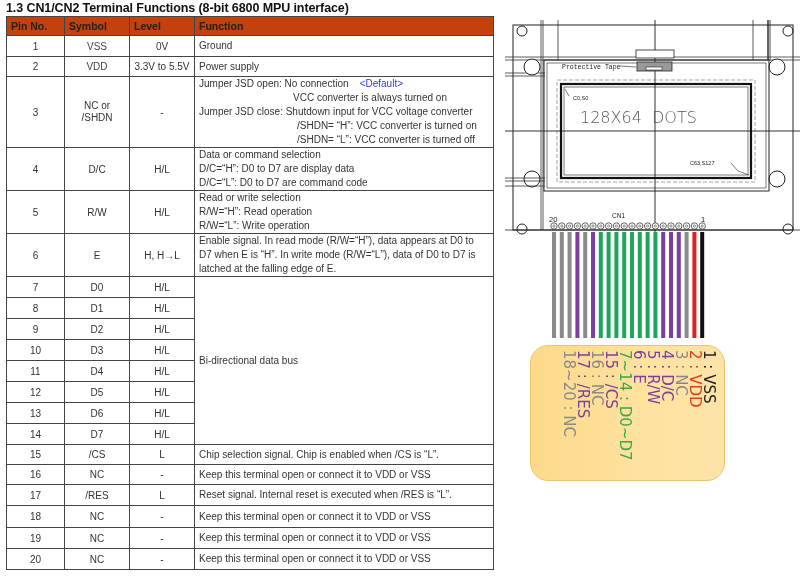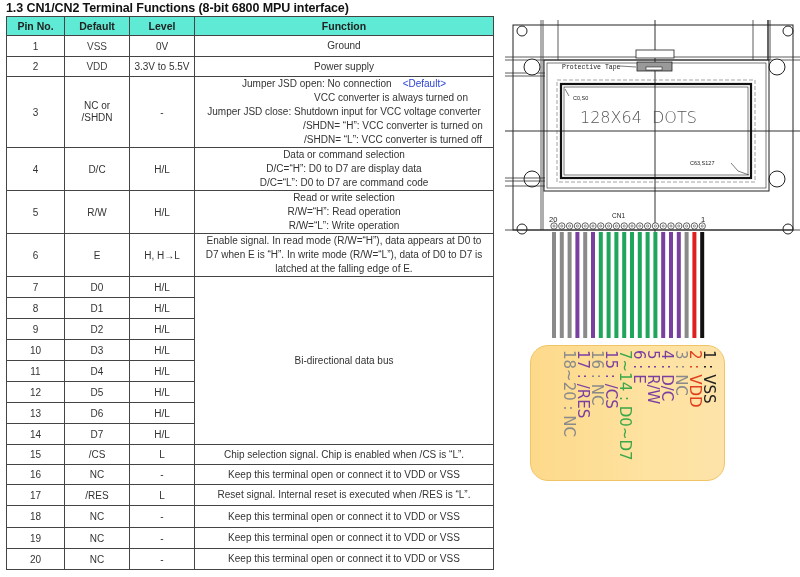--- a/index.html
+++ b/index.html
@@ -2,23 +2,23 @@
 <html><head>
 <meta charset="utf-8">
 <style>
   html, body { margin: 0; padding: 0; background: #ffffff; }
   body { width: 800px; height: 577px; position: relative; overflow: hidden;
          font-family: "Liberation Sans", sans-serif; color: #222; }
   .title { position: absolute; left: 6px; top: 1px; font-size: 12.5px; font-weight: bold; color: #111; letter-spacing: -0.1px; text-align: right; }
   table.pins { position: absolute; left: 6px; top: 16px; width: 488px; border-collapse: collapse;
                font-size: 10px; color: #333; table-layout: fixed; }
   table.pins th, table.pins td { border: 1px solid #444; padding: 0 4px; }
-  table.pins th { background: #5eead4; font-weight: bold; height: 18px; font-size: 10.5px; color: #222; text-align: center; }
+  table.pins th { background: #c2410c; font-weight: bold; height: 18px; font-size: 10.5px; color: #222; text-align: left; }
   table.pins td.c { text-align: center; }
-  table.pins td.f { text-align: center; line-height: 14px; }
+  table.pins td.f { text-align: left; line-height: 14px; }
   table.pins tr.r1 td { height: 19px; }
   .sc { font-variant: small-caps; color: #444; }
   .default-tag { color: #2a3fd6; }
   .indent1 { padding-left: 94px; display: block; }
   .indent2 { padding-left: 98px; display: block; }
 
   .diagram { position: absolute; left: 505px; top: 0; width: 295px; height: 577px; }
   .diagram svg { position: absolute; left: 0; top: 0; }
   .label-box { position: absolute; left: 530px; top: 345px; width: 193px; height: 134px;
                border-radius: 18px; background: linear-gradient(90deg, #fdd98a 0%, #fee2a0 60%, #fde3a9 100%);
@@ -35,21 +35,21 @@
 <table class="pins">
   <colgroup>
     <col style="width:58px">
       <col style="width:65px">
       <col style="width:65px">
       <col>
   </colgroup>
   <thead>
     <tr>
       <th>Pin No.</th>
-      <th>Default</th>
+      <th>Symbol</th>
       <th>Level</th>
       <th>Function</th>
     </tr>
   </thead>
   <tbody>
     <tr class="r1" style="height:21px">
       <td class="c">1</td>
       <td class="c sc">VSS</td>
       <td class="c">0V</td>
       <td class="f">Ground</td>

